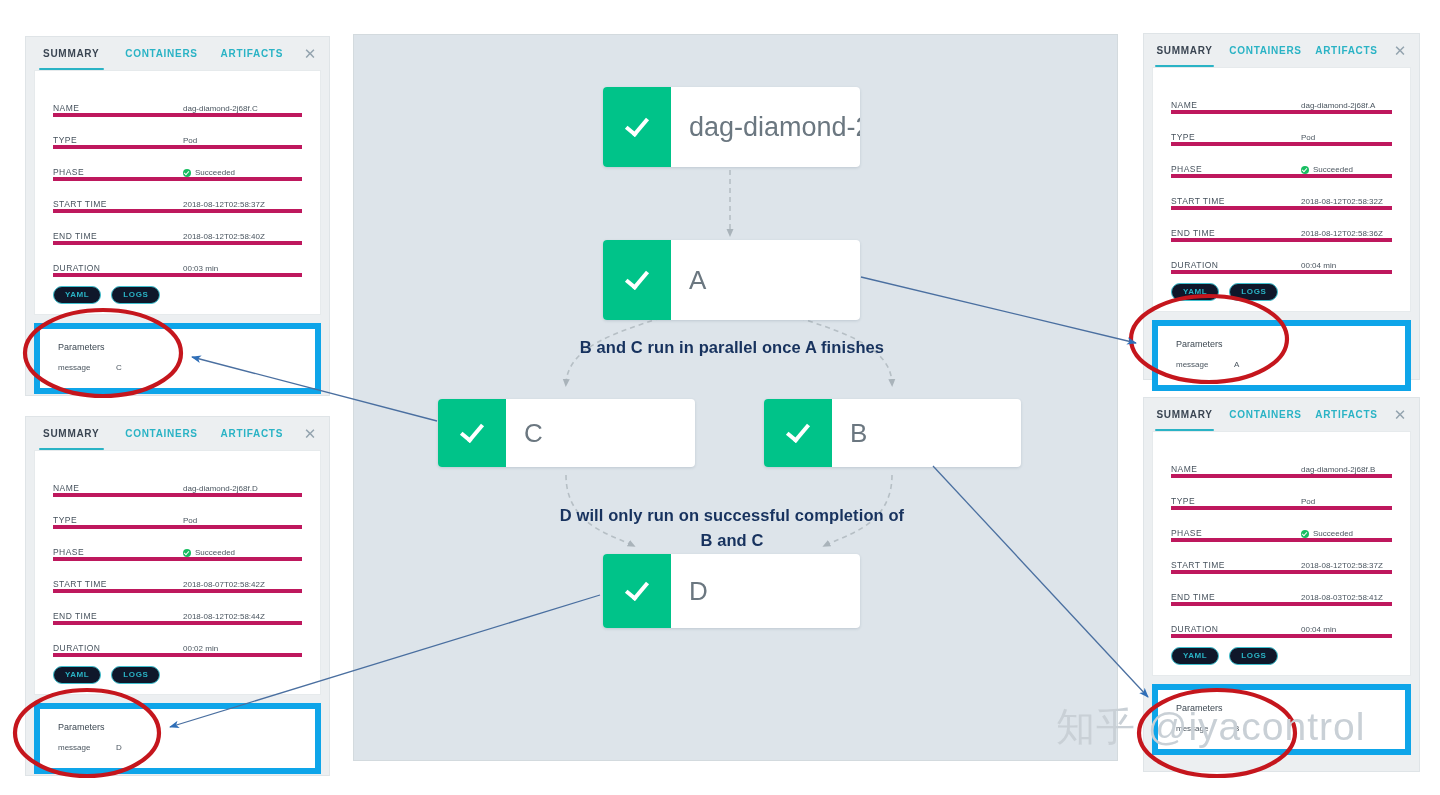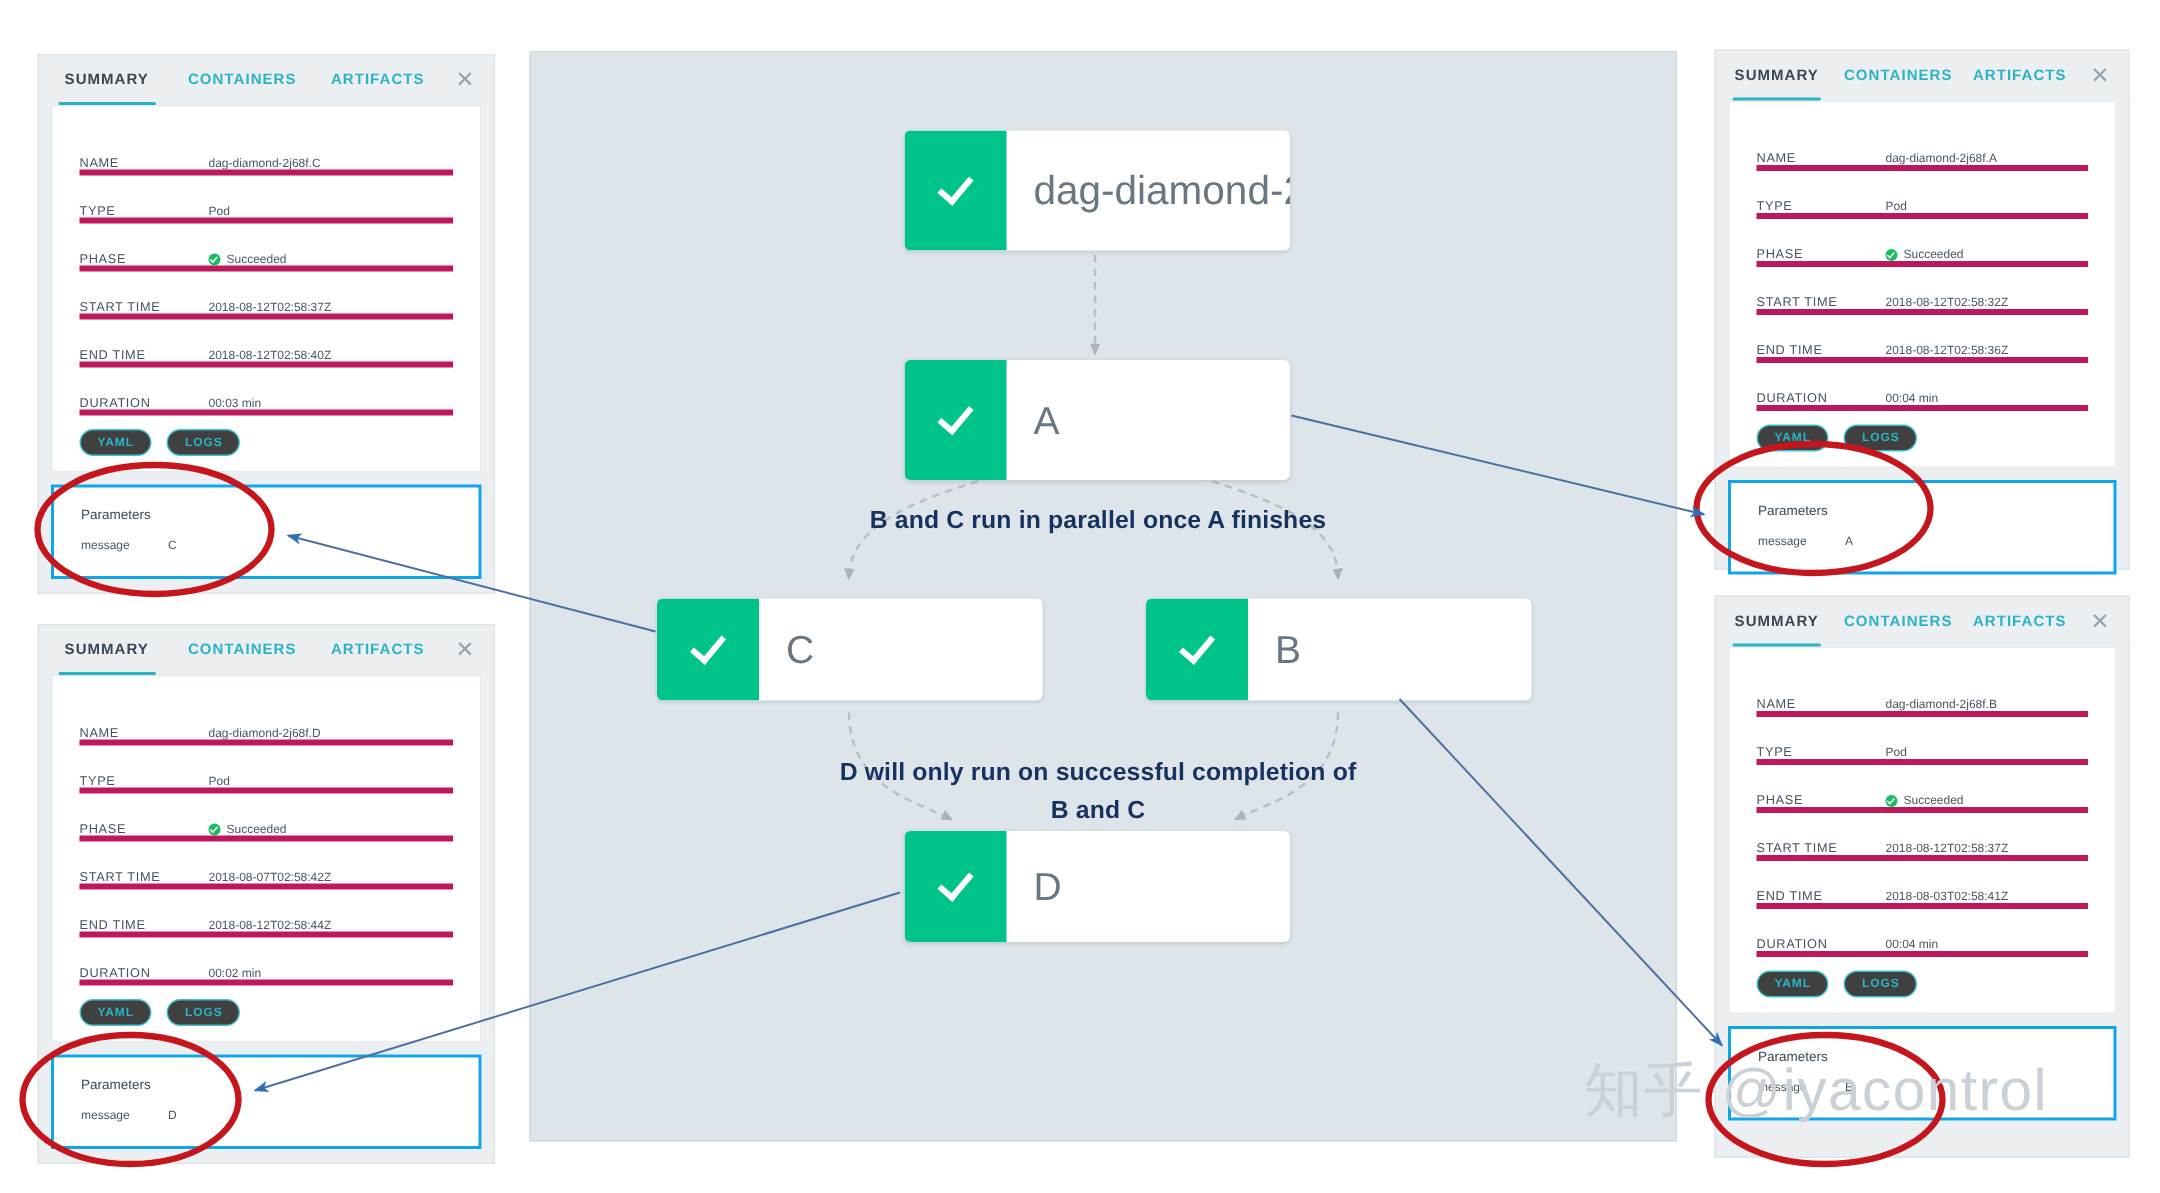--- a/index.html
+++ b/index.html
@@ -87,20 +87,21 @@
     color: #47525d;
     letter-spacing: 0.45px;
     flex: 0 0 86px;
   }
   .kv-val {
     color: #4a555f;
     font-size: 8px;
     display: flex;
     align-items: center;
     gap: 4px;
+    margin-left: 44px;
   }
   .ok-dot {
     display: inline-block;
     width: 8px;
     height: 8px;
     border-radius: 50%;
     background: #18be62;
     position: relative;
     flex: 0 0 8px;
   }
@@ -122,30 +123,30 @@
     margin-top: 9px;
   }
   .pill-btn {
     border: 1px solid #3fc0cf;
     color: #2ab3c5;
     border-radius: 14px;
     font-size: 8px;
     letter-spacing: 0.6px;
     font-weight: bold;
     padding: 4px 11px;
-    background: #404040;
+    background: #0f172a;
     cursor: pointer;
     line-height: 1;
   }
 
   
   .params-card {
     background: #ffffff;
     margin: 0 8px;
-    border: 2px solid #0ea5e9;
+    border: 6px solid #0ea5e9;
     padding: 13px 18px 16px 18px;
     box-sizing: border-box;
   }
   .params-title {
     font-size: 9px;
     color: #3d4852;
     margin-bottom: 11px;
   }
   .params-row {
     display: flex;

